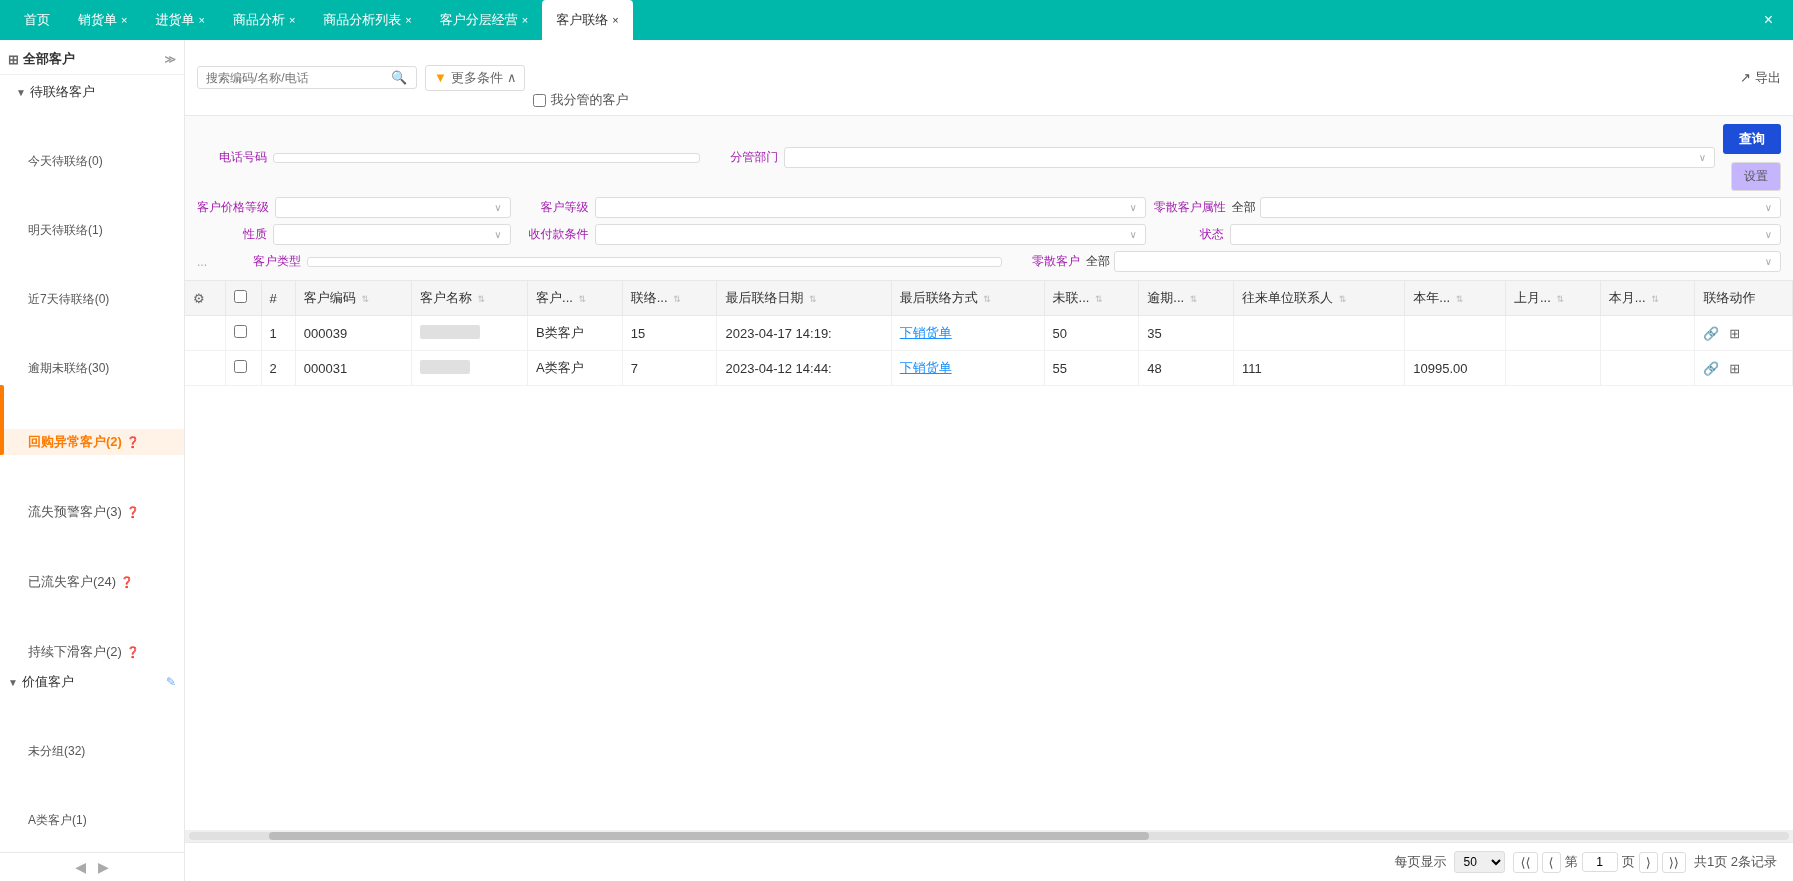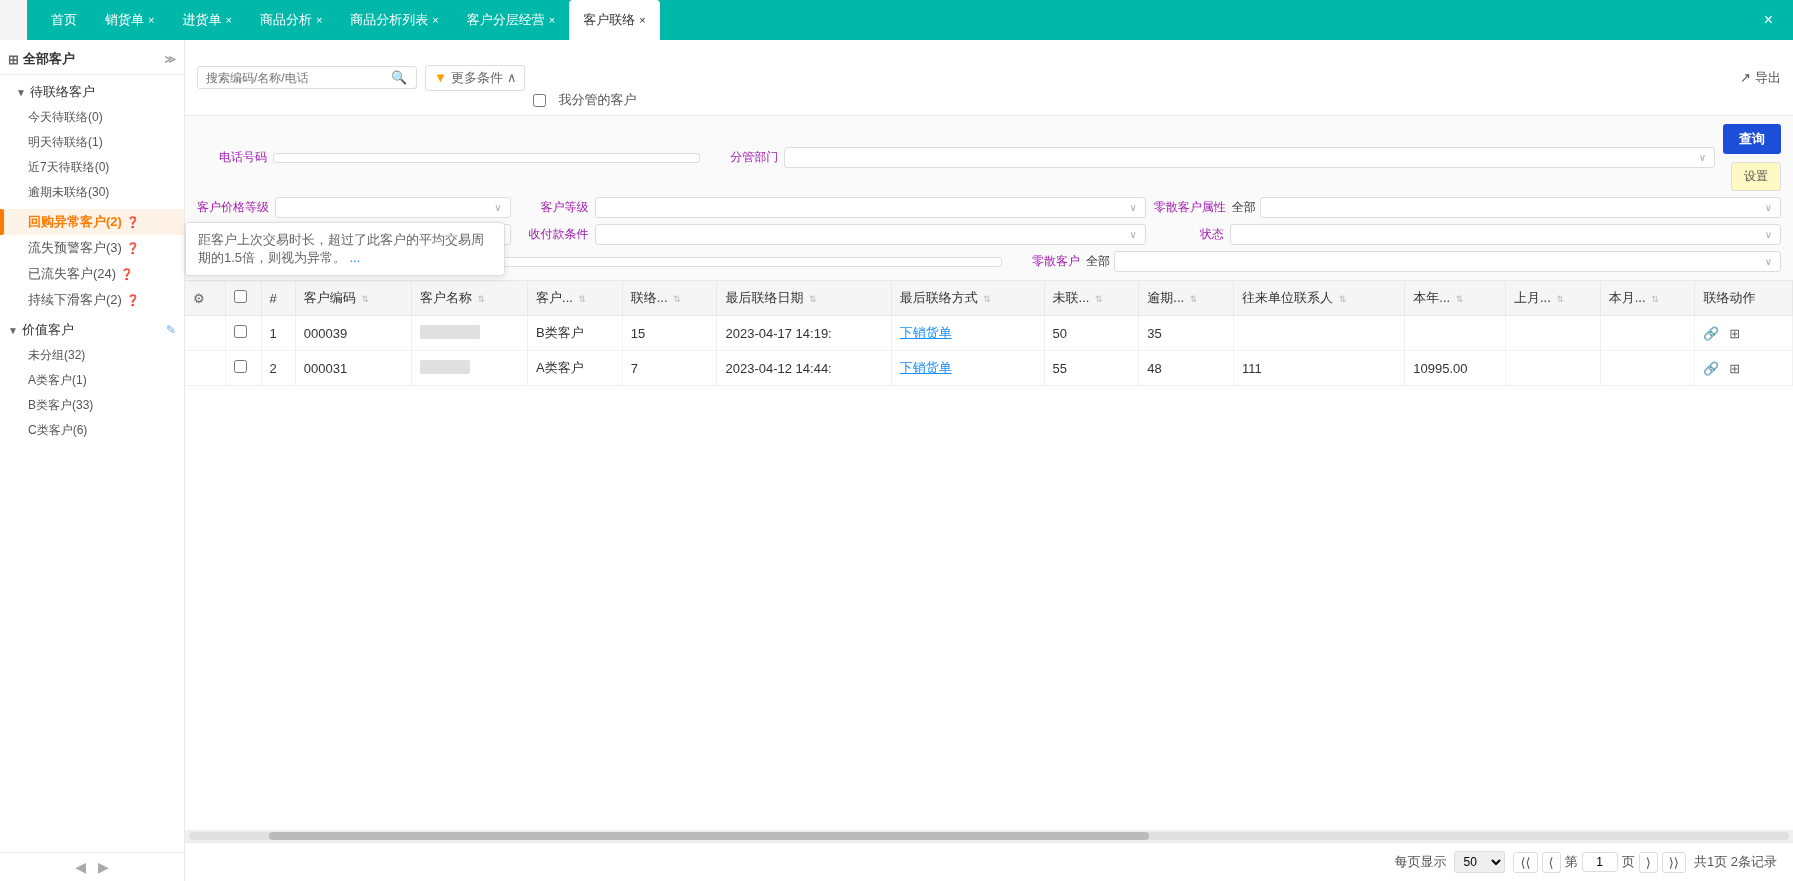--- a/index.html
+++ b/index.html
@@ -2,21 +2,21 @@
 <html><head>
   <meta charset="utf-8">
   <style>
     * { box-sizing: border-box; margin: 0; padding: 0; font-family: 'Microsoft YaHei', Arial, sans-serif; font-size: 13px; }
     body { background: #f5f5f5; width: 1793px; height: 881px; overflow: hidden; }
 
     
     .top-nav {
       display: flex; align-items: center;
       background: #00b8a9; height: 40px; padding: 0 10px;
-      color: white; position: relative; margin-left: 27px;
+      color: white; position: relative;
     }
     .top-nav .nav-item {
       padding: 0 14px; height: 40px; display: flex; align-items: center;
       cursor: pointer; white-space: nowrap; font-size: 13px; color: white;
     }
     .top-nav .nav-item.active { background: white; color: #333; border-radius: 4px 4px 0 0; text-align: right; }
     .top-nav .close-x {
       position: absolute; right: 20px; top: 50%; transform: translateY(-50%);
       color: white; cursor: pointer; font-size: 16px;
     }
@@ -49,21 +49,21 @@
     .tree-section-header .icon { margin-right: 4px; color: #666; }
     .tree-section-header .collapse-btn { margin-left: auto; color: #999; font-size: 11px; cursor: pointer; }
     .tree-group { padding: 4px 0; }
     .tree-group-header {
       display: flex; align-items: center; padding: 4px 8px 4px 16px;
       color: #333; cursor: pointer; font-size: 12px;
     }
     .tree-group-header .arrow { margin-right: 4px; color: #666; font-size: 10px; }
     .tree-item {
       padding: 4px 8px 4px 28px; color: #555; cursor: pointer;
-      font-size: 12px; display: flex; align-items: center;
+      font-size: 12px; display: flex; align-items: center; margin-top: 44px;
     }
     .tree-item.active { background: #fff3e8; color: #ff7a00; font-weight: bold; }
     .tree-group-header2 {
       display: flex; align-items: center; padding: 4px 8px 4px 8px;
       color: #333; cursor: pointer; font-size: 12px;
     }
     .tree-group-header2 .arrow { margin-right: 4px; color: #666; font-size: 10px; }
 
     
     .tooltip-box {
@@ -88,21 +88,21 @@
     .filter-bar .search-wrap input {
       border: none; outline: none; font-size: 12px; flex: 1; color: #0369a1;
     }
     .filter-bar .search-wrap .icon { color: #aaa; margin-left: 4px; }
     .filter-btn {
       display: flex; align-items: center; gap: 4px; color: #666;
       cursor: pointer; font-size: 12px; border: 1px solid #ddd;
       border-radius: 3px; padding: 3px 8px;
     }
     .filter-btn .icon { color: #ff9c00; }
-    .checkbox-wrap { display: flex; align-items: center; gap: 12px; font-size: 12px; color: #555; margin-top: 45px; }
+    .checkbox-wrap { display: flex; align-items: center; gap: 4px; font-size: 12px; color: #555; margin-top: 45px; }
     .export-btn {
       margin-left: auto; display: flex; align-items: center; gap: 4px;
       color: #555; cursor: pointer; font-size: 12px;
     }
 
     
     .adv-filters {
       background: #fafafa; border-bottom: 1px solid #e8e8e8;
       padding: 8px 12px;
     }
@@ -116,21 +116,21 @@
       flex: 1; border: 1px solid #ddd; border-radius: 3px; padding: 4px 8px;
       font-size: 12px; outline: none; background: white; color: #333;
       display: flex; align-items: center; cursor: pointer; position: relative;
     }
     .filter-input .arrow { margin-left: auto; color: #aaa; font-size: 10px; }
     .btn-query {
       background: #1d4ed8; color: white; border: none; border-radius: 3px;
       padding: 6px 16px; cursor: pointer; font-size: 13px; font-weight: bold;
     }
     .btn-set {
-      background: #fef9c3; color: #555; border: 1px solid #ddd; border-radius: 3px;
+      background: #c4b5fd; color: #555; border: 1px solid #ddd; border-radius: 3px;
       padding: 5px 12px; cursor: pointer; font-size: 12px; margin-top: 4px;
     }
     .btn-group { display: flex; flex-direction: column; align-items: flex-end; gap: 4px; }
 
     
     .table-area { flex: 1; overflow: auto; background: white; }
     table { width: 100%; border-collapse: collapse; font-size: 12px; }
     thead tr { background: #f5f5f5; }
     thead th {
       padding: 8px 8px; text-align: left; border-bottom: 1px solid #e8e8e8;
@@ -283,24 +283,20 @@
     </div>
 
     <div class="sidebar-bottom">
       <div class="sidebar-bottom-nav">
         <span class="nav-arrow">◀</span>
         <span class="nav-arrow">▶</span>
       </div>
     </div>
   </div>
 
-  <div class="tooltip-box">
-    <span>距客户上次交易时长，超过了此客户的平均交易周期的1.5倍，则视为异常。</span>
-    <span style="color:#1890ff; cursor:pointer;">...</span>
-  </div>
 
   <div class="content">
 
     <div class="filter-bar">
       <div class="search-wrap">
         <input type="text" style="width: 100%;" placeholder="搜索编码/名称/电话">
         <span class="icon">🔍</span>
       </div>
       <div class="filter-btn">
         <span class="icon">▼</span>

